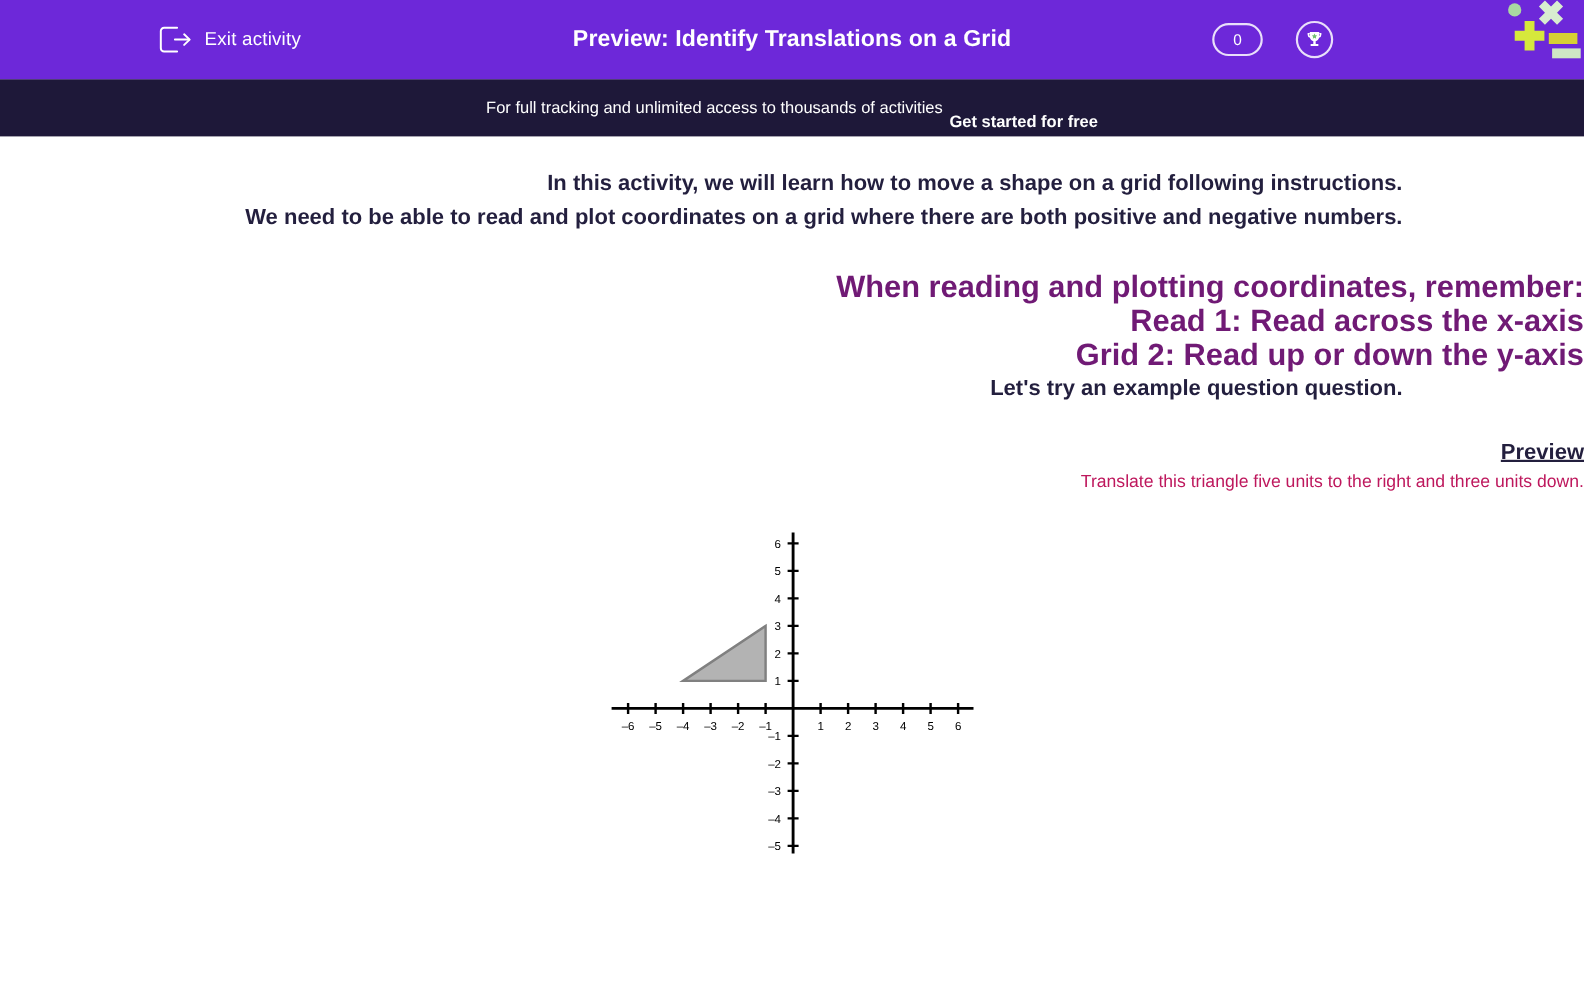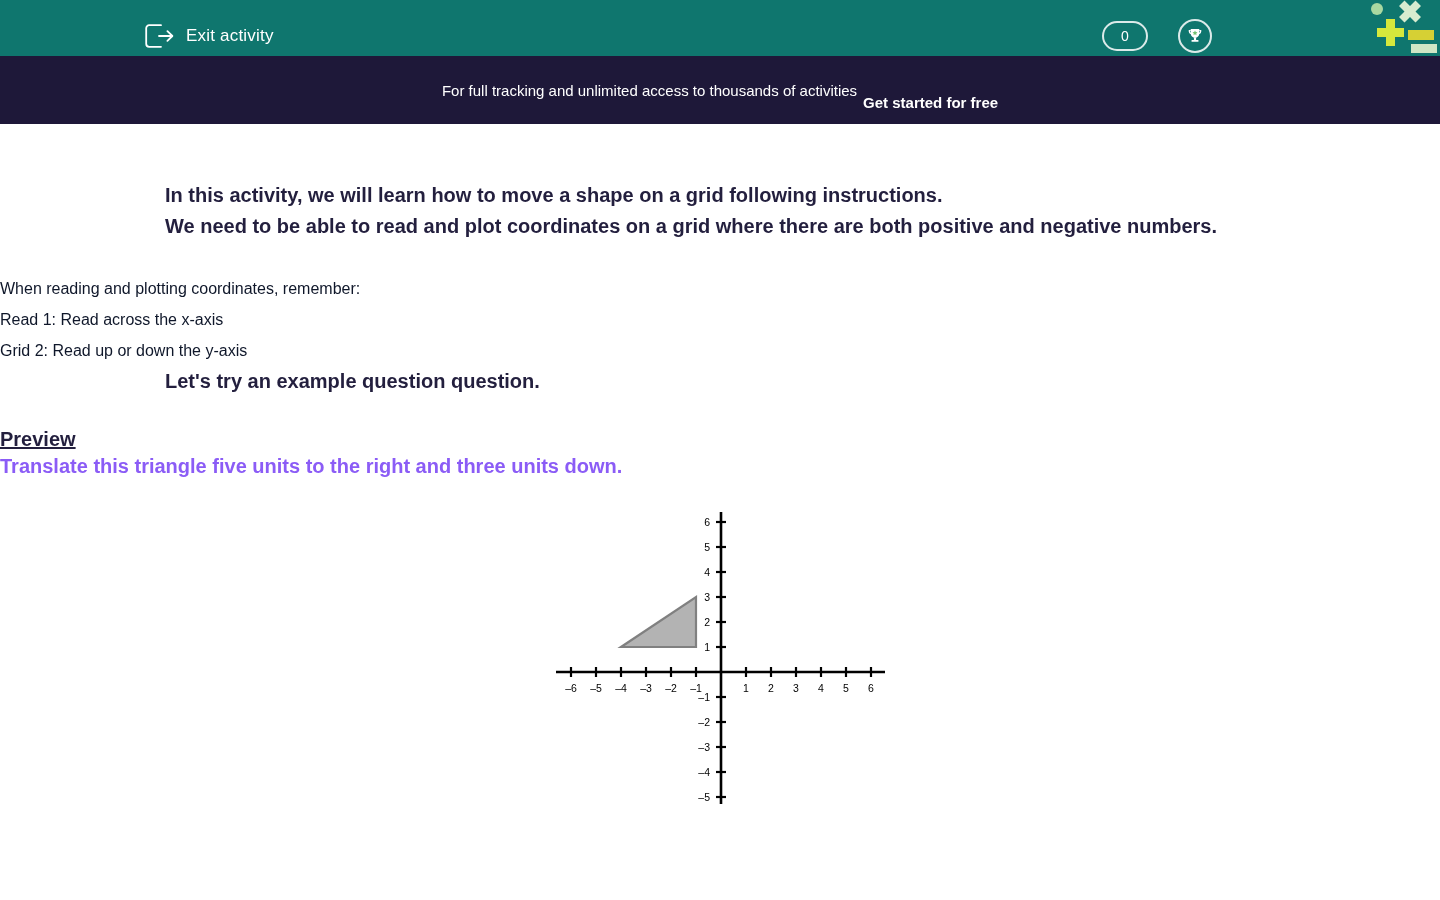--- a/index.html
+++ b/index.html
@@ -13,22 +13,22 @@
 
   body {
     font-family: "Liberation Sans", sans-serif;
     background: #ffffff;
     color: #231f3e;
   }
 
   
   .header {
     position: relative;
-    height: 56px;
-    background: #0f766e;
+    height: 72px;
+    background: #6d28d9;
     display: flex;
     align-items: center;
     overflow: hidden;
   }
 
   .exit-activity {
     position: absolute;
     left: 144px;
     top: 0;
     height: 72px;
@@ -93,71 +93,71 @@
     position: absolute;
     right: 0;
     top: 0;
     width: 80px;
     height: 60px;
     pointer-events: none;
   }
 
   
   .promo-banner {
-    height: 68px;
+    height: 52px;
     background: #1e1839;
     display: flex;
     align-items: center;
     justify-content: center;
     color: #ffffff;
     font-size: 15px;
   }
   .promo-banner .promo-cta {
     font-weight: bold;
     margin-left: 6px;
     cursor: pointer;
     margin-top: 24px;
   }
 
   
   .content {
-    padding-top: 56px;
-    text-align: left;
+    padding-top: 28px;
+    text-align: right;
   }
 
   .para {
     font-size: 20px;
     font-weight: bold;
     line-height: 31px;
     color: #231f3e;
     max-width: 1110px;
     margin: 0 auto;
   }
   .para.spaced { }
 
   .steps { margin-top: 31px; }
   .steps .step-line {
+    font-size: 28px;
+    font-weight: bold;
+    line-height: 31px;
+    color: #701a75;
+  }
+
+  .example-heading {
+    margin-top: 31px;
+    font-size: 20px;
+    font-weight: bold;
+    text-decoration: underline;
+    color: #231f3e;
+  }
+  .example-question {
     font-size: 16px;
     font-weight: normal;
     line-height: 31px;
-    color: #0f172a;
-  }
-
-  .example-heading {
-    margin-top: 31px;
-    font-size: 20px;
-    font-weight: bold;
-    text-decoration: underline;
-    color: #231f3e;
-  }
-  .example-question {
-    font-size: 20px;
-    font-weight: bold;
-    line-height: 31px;
-    color: #8b5cf6;
+    color: #be185d;
     margin-top: 0;
   }
 
   
   .figure-wrap {
     margin-top: 22px;
     display: flex;
     justify-content: center;
   }
   .grid-figure { display: block; }
@@ -171,20 +171,21 @@
     <span class="exit-icon">
       <svg viewBox="0 0 30 26" width="30" height="26" fill="none" stroke="#ffffff" stroke-width="1.8" stroke-linecap="round" stroke-linejoin="round">
         <path d="M17 2.2 H5.2 A3 3 0 0 0 2.2 5.2 V20.8 A3 3 0 0 0 5.2 23.8 H17"></path>
         <path d="M15 13 H28"></path>
         <path d="M23.4 8.2 L28.4 13 L23.4 17.8"></path>
       </svg>
     </span>
     <span class="exit-label">Exit activity</span>
   </div>
 
+  <div class="header-title">Preview: Identify Translations on a Grid</div>
 
   <div class="header-right">
     <div class="score-pill">
       <span>0</span>
     </div>
     <div class="trophy-btn">
       <span>
         <svg viewBox="0 0 22 22" width="20" height="20" fill="#ffffff">
           <path d="M6.3 3.3 H15.7 V8.2 A4.7 4.7 0 0 1 11 12.9 A4.7 4.7 0 0 1 6.3 8.2 Z"></path>
           <path d="M6.3 4.3 H4.1 V6.1 A3.1 3.1 0 0 0 6.6 9.1 V7.5 A1.6 1.6 0 0 1 5.6 6.0 V5.6 H6.3 Z"></path>

